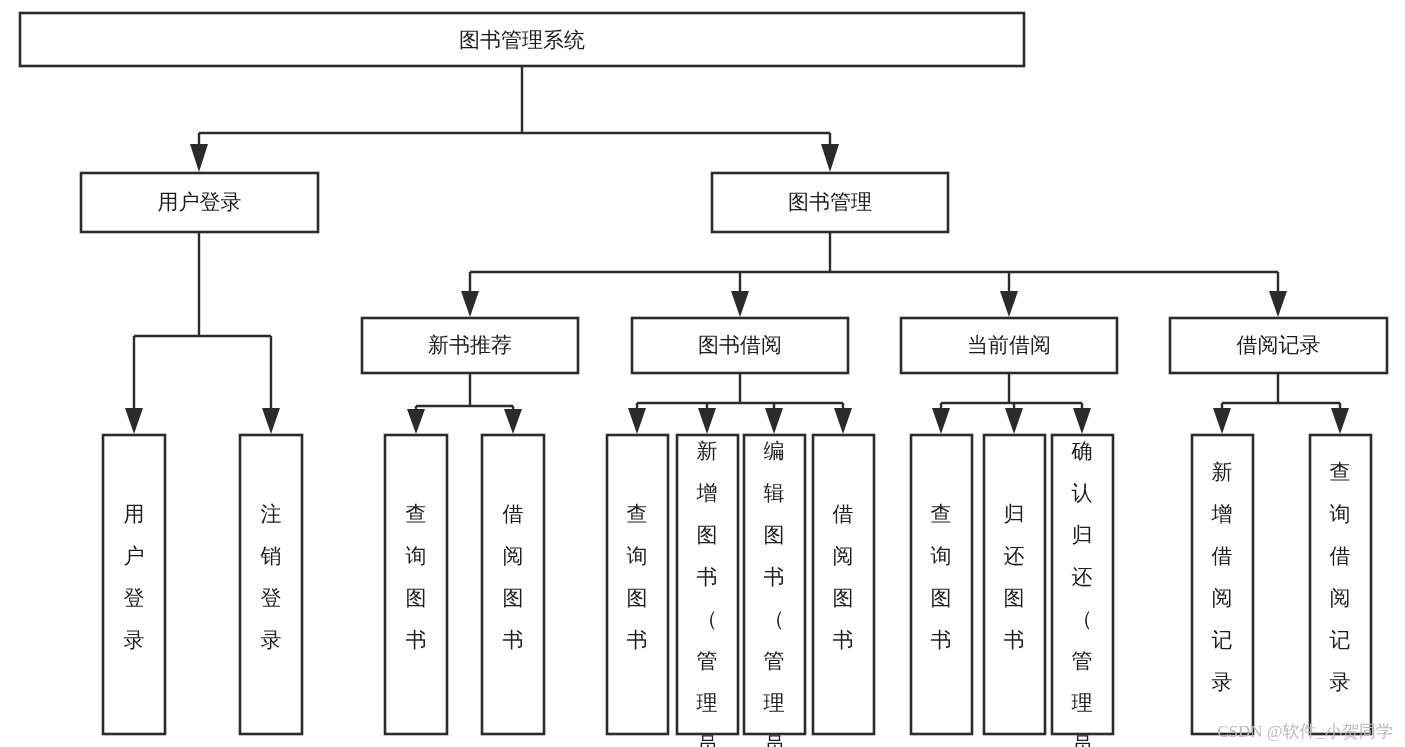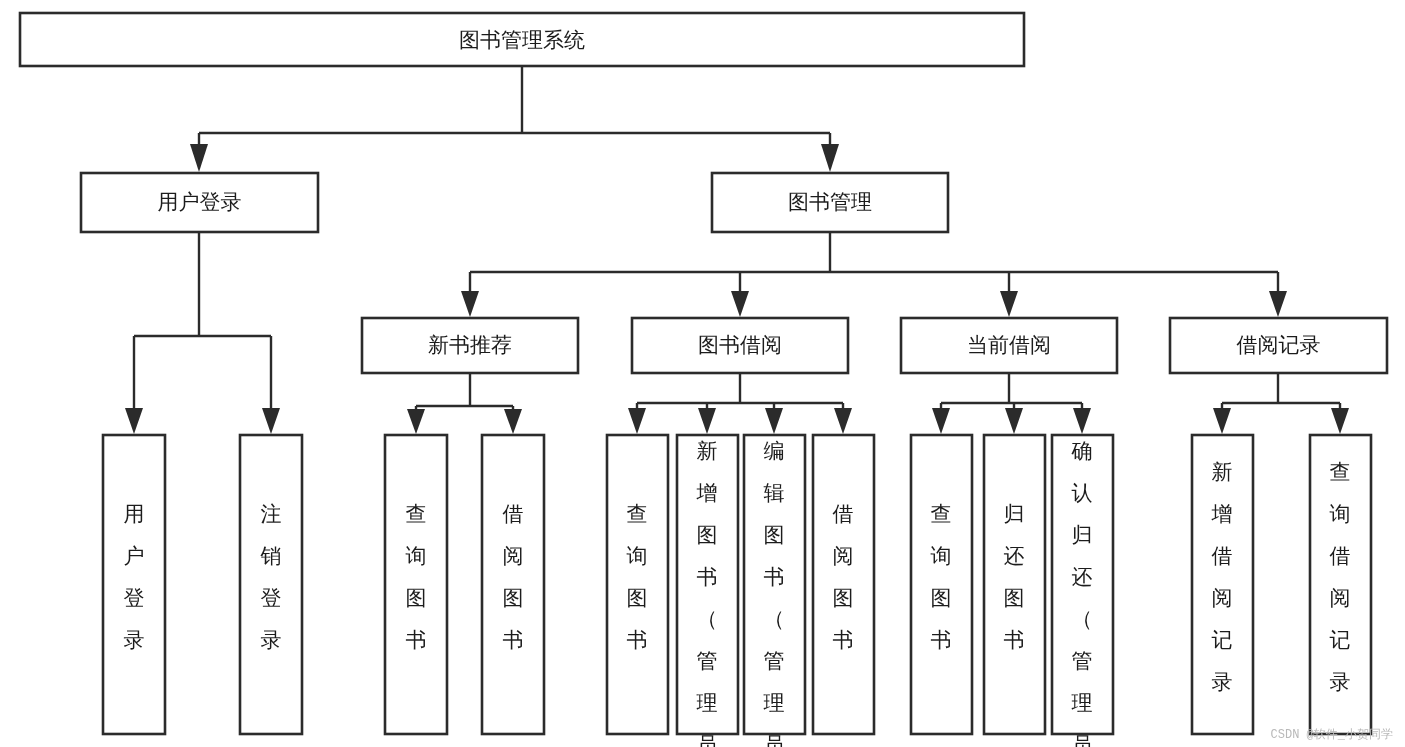--- a/index.html
+++ b/index.html
@@ -53,22 +53,22 @@
     font-family: "Liberation Sans", "DejaVu Sans", sans-serif;
     font-size: 21px;
     fill: #1c1c1c;
     text-anchor: middle;
     letter-spacing: 0px;
   }
   .watermark-text {
     position: absolute;
     right: 12px;
     bottom: 4px;
-    font-family: Liberation Mono, monospace;
-    font-size: 12px;
+    font-family: Liberation Serif, serif;
+    font-size: 17px;
     color: #b9b9b9;
     white-space: nowrap;
     user-select: none;
   }
 </style>
 </head>
 <body>
 
 <div id="diagram-root">
 

